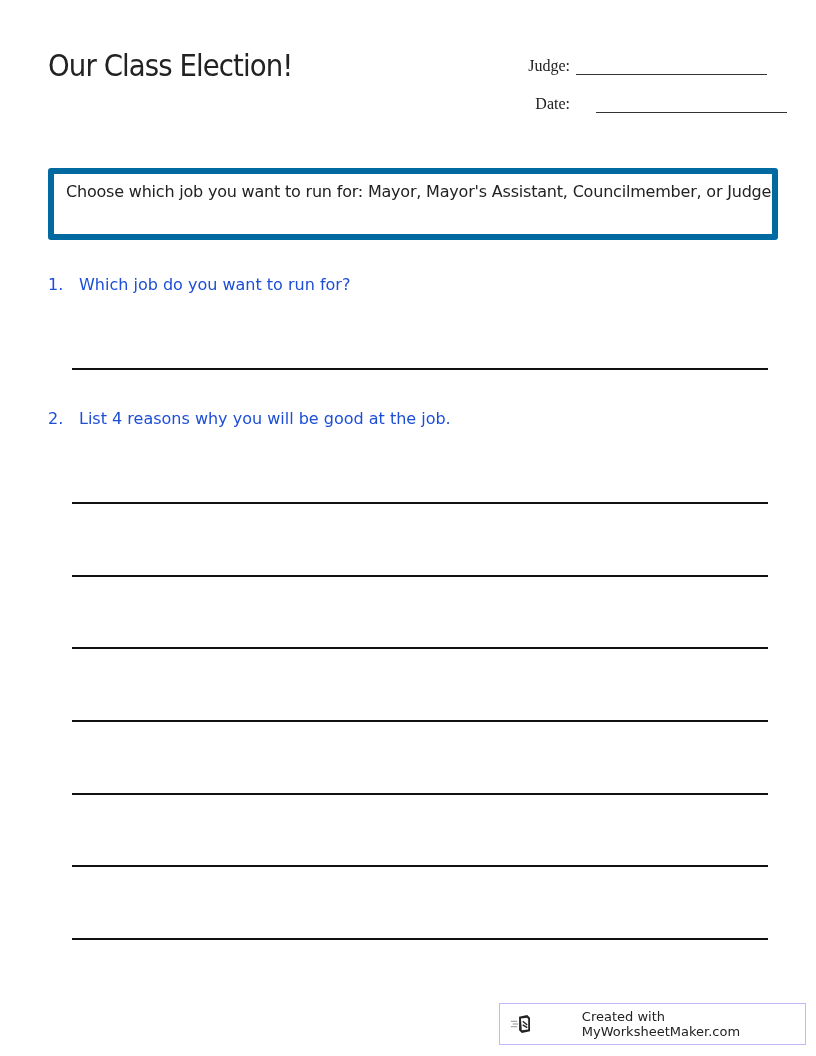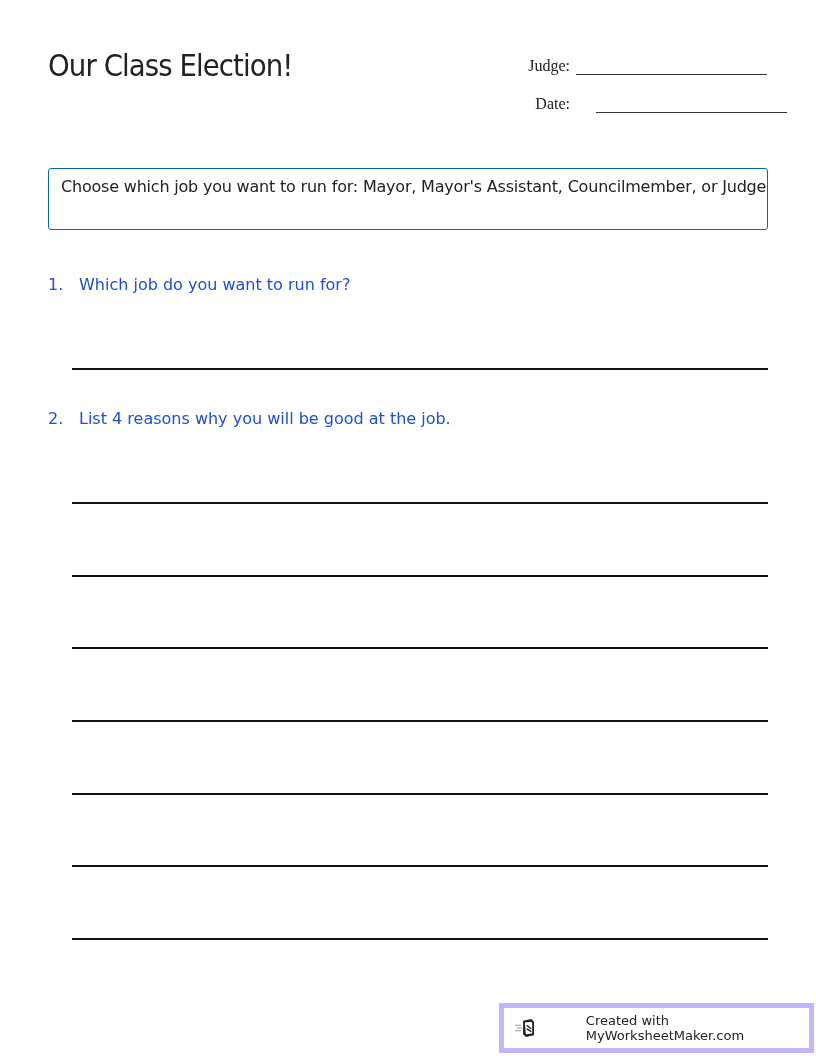--- a/index.html
+++ b/index.html
@@ -1,25 +1,25 @@
 <!DOCTYPE html>
 <html><head>
 <meta charset="utf-8">
 <style>
   html, body { margin: 0; padding: 0; background: #ffffff; }
   body { width: 816px; height: 1056px; position: relative; overflow: hidden; color: #222; }
   .title { position: absolute; left: 48px; top: 48px; font-family: "DejaVu Sans", sans-serif; font-size: 30px; font-weight: normal; letter-spacing: -1px; color: #222; transform: scaleX(0.92); transform-origin: left; }
   .field { position: absolute; display: flex; align-items: flex-end; font-family: "Liberation Serif", serif; font-size: 16px; color: #222; }
   .field .label { width: 70px; text-align: right; padding-right: 6px; }
   .field .blank { width: 191px; border-bottom: 1px solid #333; height: 18px; }
-  .instr { position: absolute; left: 48px; top: 168px; width: 706px; height: 54px; border: 1px solid #0369a1; border-radius: 3px; padding: 6px 0 0 12px; font-family: "DejaVu Sans", sans-serif; font-size: 16px; line-height: 24px; color: #222; letter-spacing: -0.2px; }
+  .instr { position: absolute; left: 48px; top: 168px; width: 706px; height: 54px; border: 6px solid #0369a1; border-radius: 3px; padding: 6px 0 0 12px; font-family: "DejaVu Sans", sans-serif; font-size: 16px; line-height: 24px; color: #222; letter-spacing: -0.2px; }
   .q { position: absolute; left: 48px; font-family: "DejaVu Sans", sans-serif; font-size: 16px; color: #1d4ed8; }
   .q .num { display: inline-block; width: 31px; }
   .line { position: absolute; left: 72px; width: 696px; height: 2px; background: #111; }
-  .footer { position: absolute; left: 499px; top: 1003px; width: 305px; height: 40px; border: 5px solid #c4b5fd; display: flex; align-items: center; font-family: "DejaVu Sans", sans-serif; font-size: 13px; color: #222; gap: 44px; }
+  .footer { position: absolute; left: 499px; top: 1003px; width: 305px; height: 40px; border: 1px solid #c4b5fd; display: flex; align-items: center; font-family: "DejaVu Sans", sans-serif; font-size: 13px; color: #222; gap: 44px; }
   .footer .logo { width: 24px; height: 22px; margin-left: 10px; margin-right: 6px; }
 </style>
 </head>
 <body>
 
 <div class="title">Our Class Election!</div>
 
 <div class="field" style="left:500px; top:56px;">
   <span class="label">Judge:</span>
   <span class="blank"></span>

